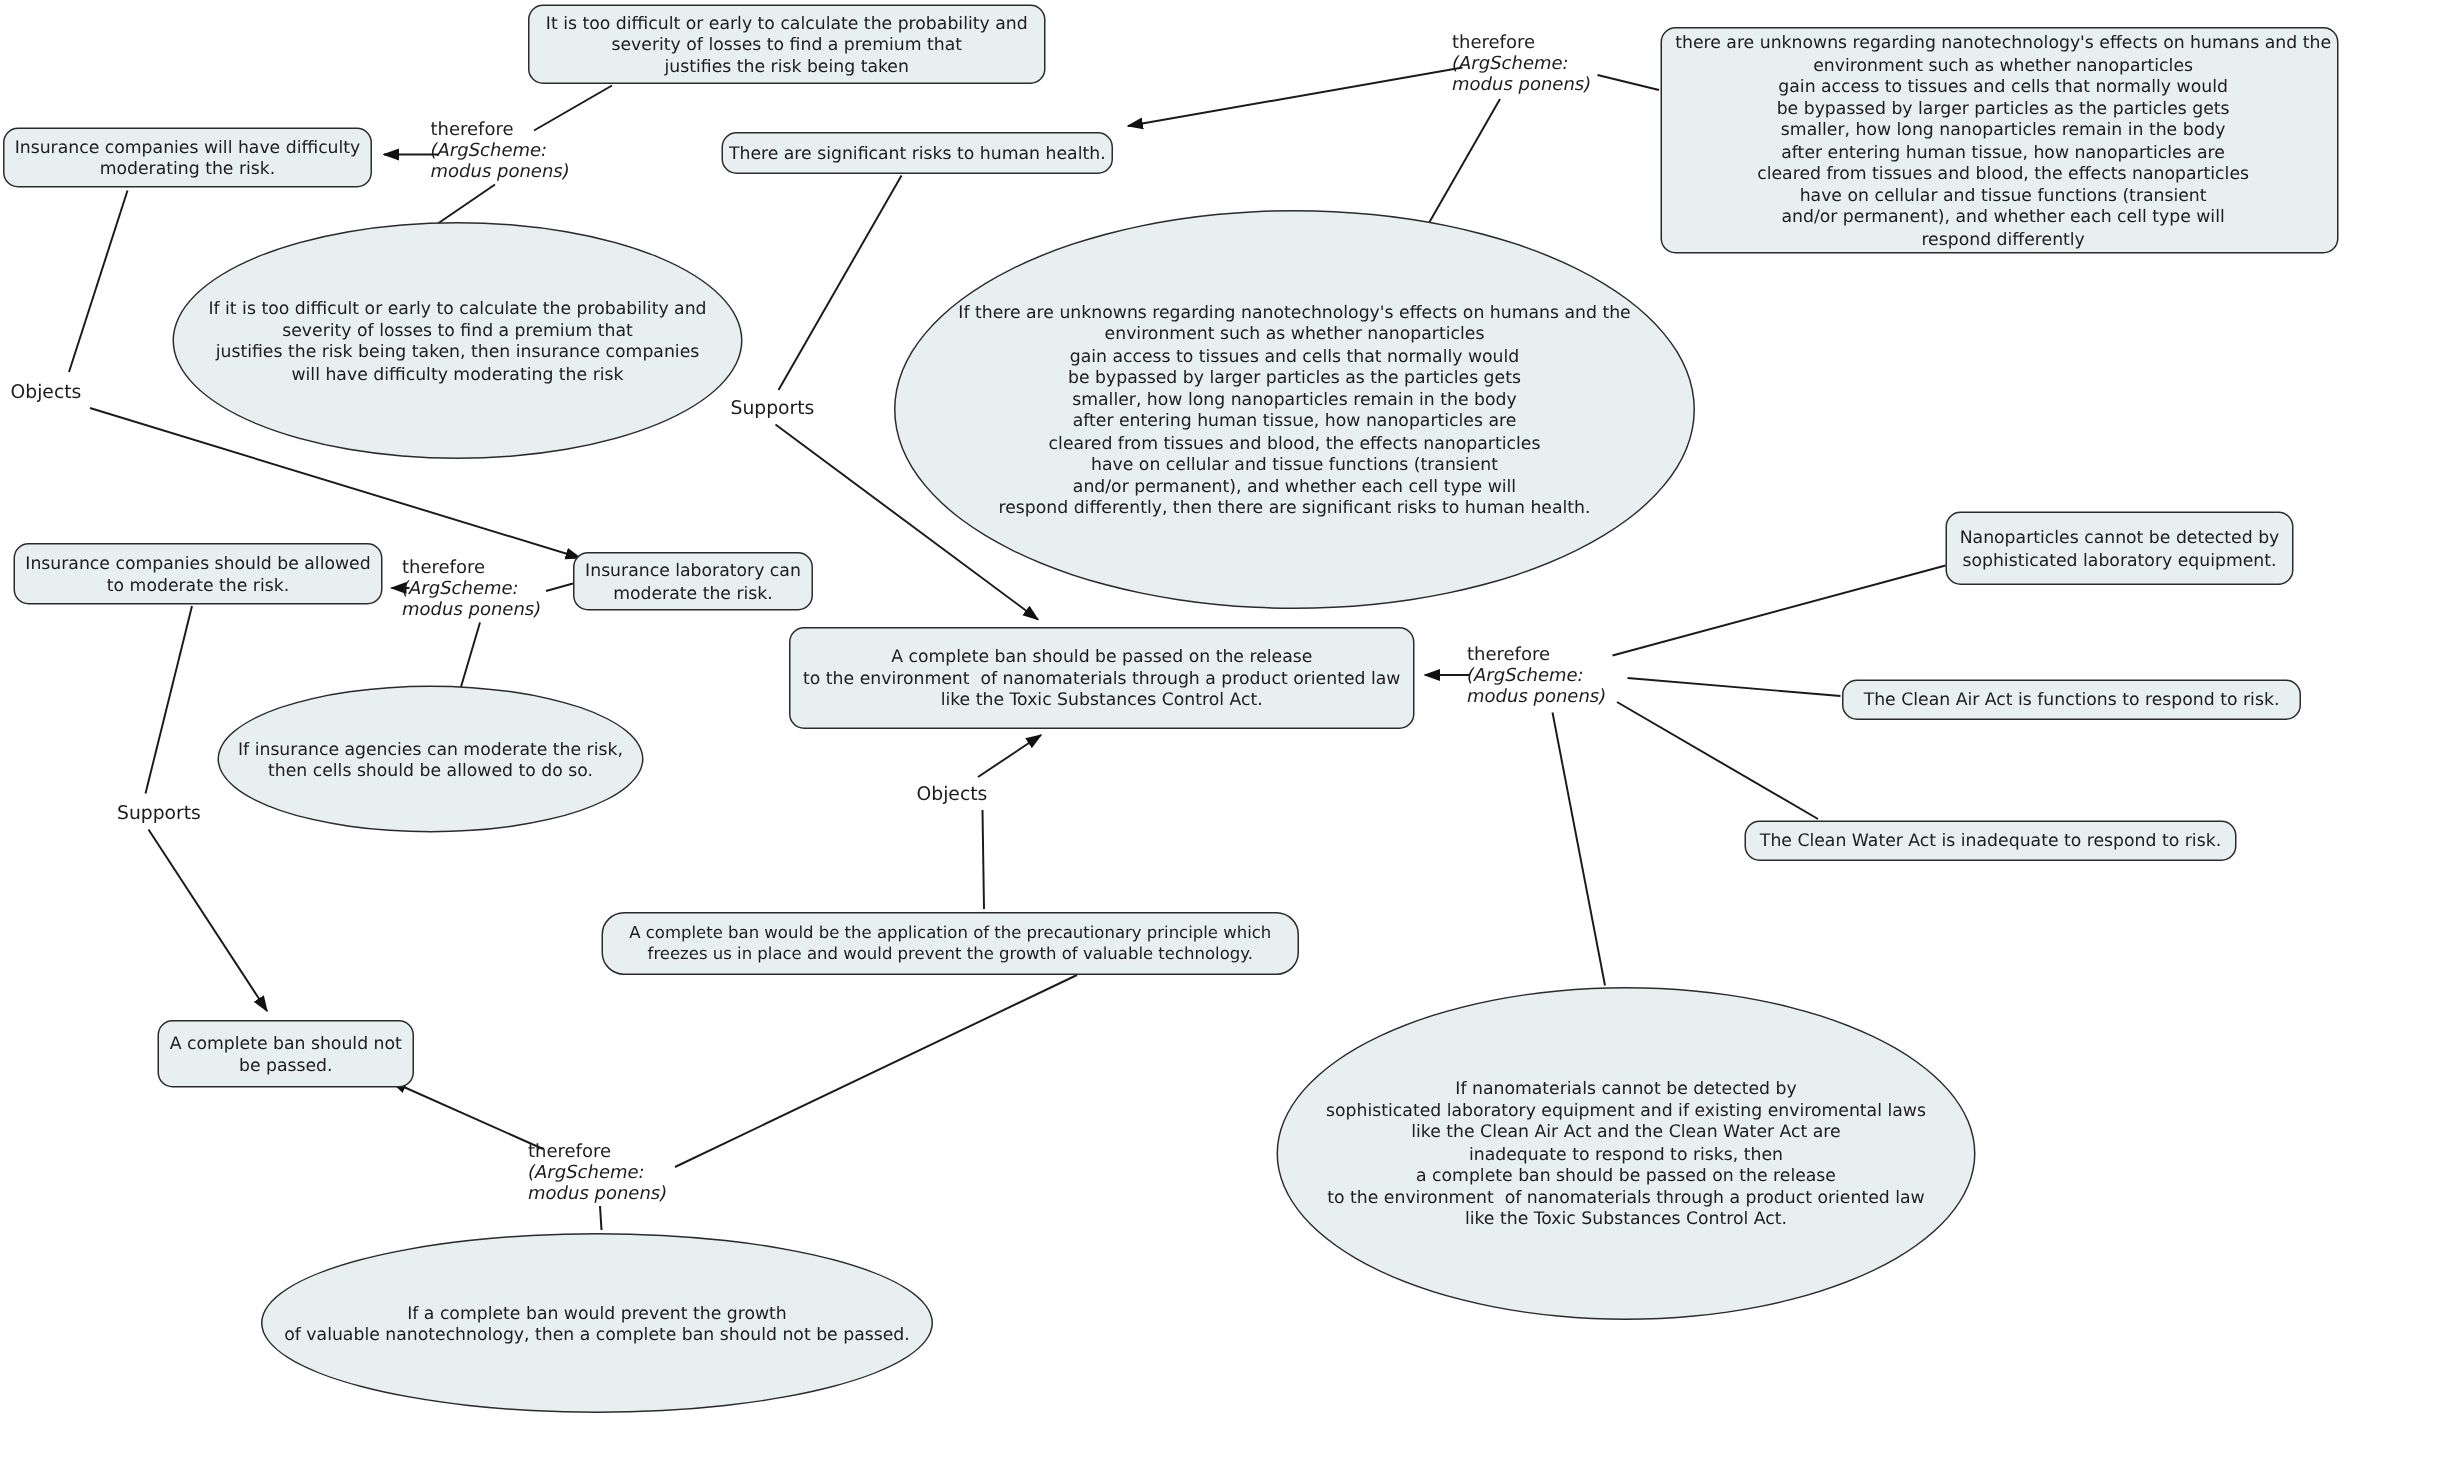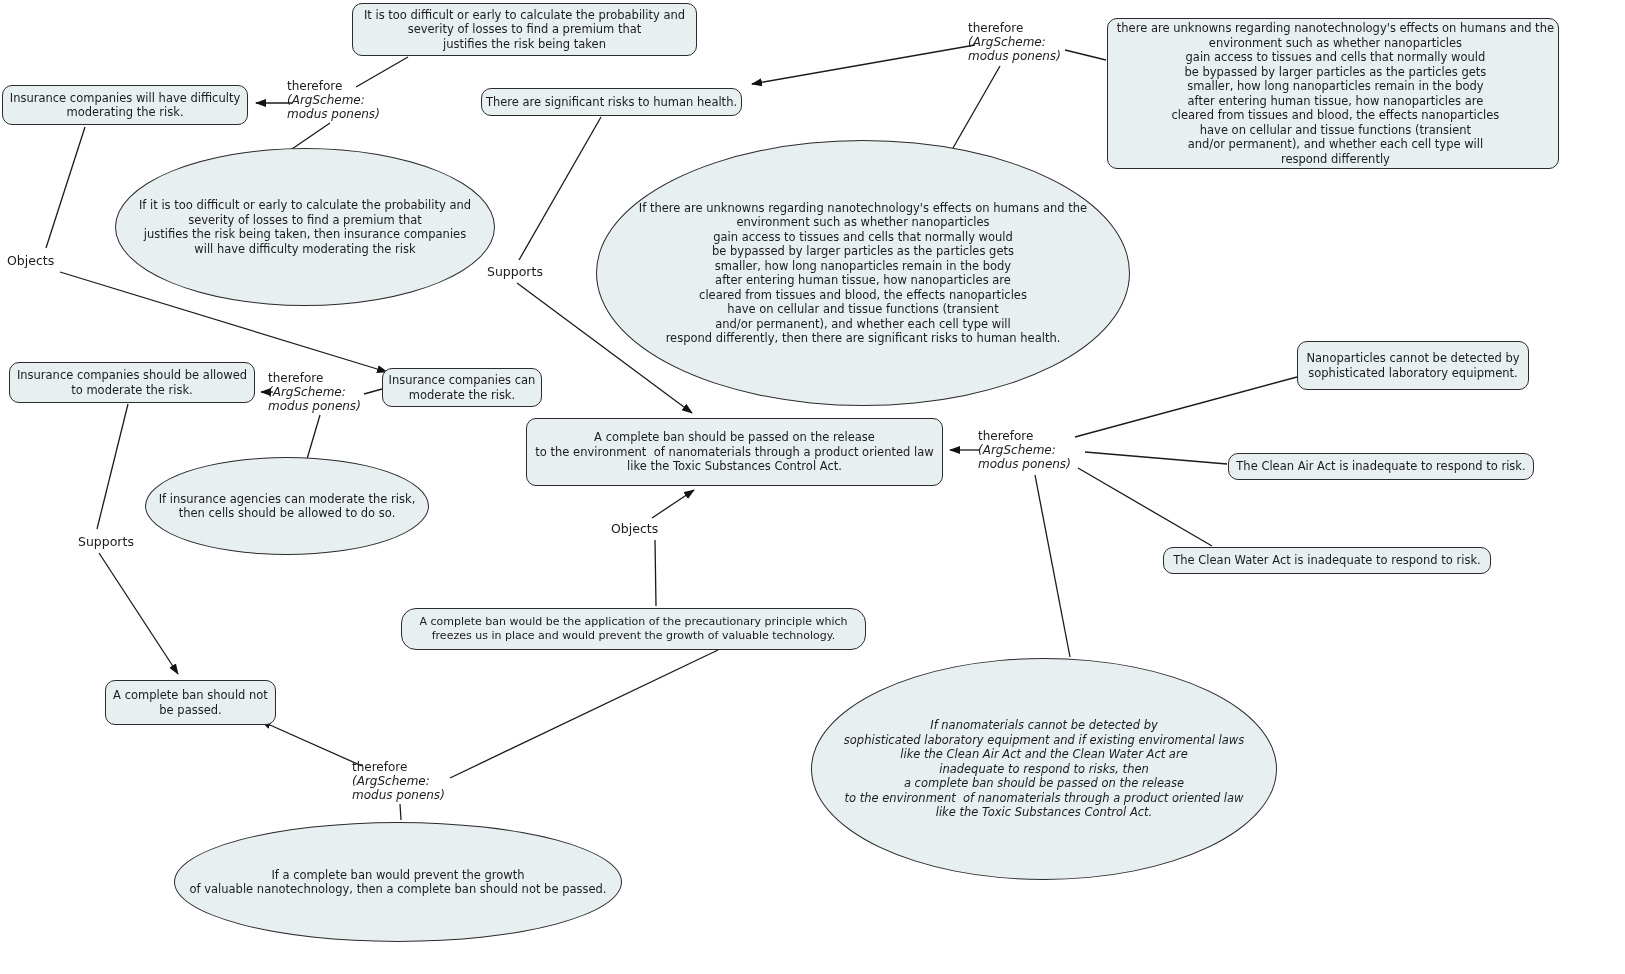--- a/index.html
+++ b/index.html
@@ -86,37 +86,37 @@
 and/or permanent), and whether each cell type will
 respond differently</span>
     </div>
 
   <div class="node nb" style="left:9px;top:362px;width:246px;height:41px;align-items:center;">
     <span>Insurance companies should be allowed
 to moderate the risk.</span>
     </div>
 
   <div class="node nb" style="left:382px;top:368px;width:160px;height:39px;">
-    <span>Insurance companies can
+    <span>Insurance laboratory can
 moderate the risk.</span>
     </div>
 
   <div class="node nb" style="left:526px;top:418px;width:417px;height:68px;">
     <span>A complete ban should be passed on the release
 to the environment  of nanomaterials through a product oriented law
 like the Toxic Substances Control Act.</span>
     </div>
 
   <div class="node nb" style="left:1297px;top:341px;width:232px;height:49px;">
     <span>Nanoparticles cannot be detected by
 sophisticated laboratory equipment.</span>
     </div>
 
   <div class="node nb" style="left:1228px;top:453px;width:306px;height:27px;">
-    <span>The Clean Air Act is inadequate to respond to risk.</span>
+    <span>The Clean Air Act is functions to respond to risk.</span>
     </div>
 
   <div class="node nb" style="left:1163px;top:547px;width:328px;height:27px;">
     <span>The Clean Water Act is inadequate to respond to risk.</span>
     </div>
 
   <div class="node nb" style="left:401px;top:608px;width:465px;height:42px;font-size:11px;border-radius:15px;">
     <span>A complete ban would be the application of the precautionary principle which
 freezes us in place and would prevent the growth of valuable technology.</span>
     </div>
@@ -149,21 +149,21 @@
   <div class="node ne" style="left:145px;top:457px;width:284px;height:98px;">
     <span>If insurance agencies can moderate the risk,
 then cells should be allowed to do so.</span>
     </div>
 
   <div class="node ne" style="left:174px;top:822px;width:448px;height:120px;">
     <span>If a complete ban would prevent the growth
 of valuable nanotechnology, then a complete ban should not be passed.</span>
     </div>
 
-  <div class="node ne" style="left:811px;top:658px;width:466px;height:222px;font-style:italic;">
+  <div class="node ne" style="left:851px;top:658px;width:466px;height:222px;">
     <span>If nanomaterials cannot be detected by
 sophisticated laboratory equipment and if existing enviromental laws
 like the Clean Air Act and the Clean Water Act are
 inadequate to respond to risks, then
 a complete ban should be passed on the release
 to the environment  of nanomaterials through a product oriented law
 like the Toxic Substances Control Act.</span>
     </div>
 
   <div class="tlabel" style="left:287px;top:79px;width:100px;">

